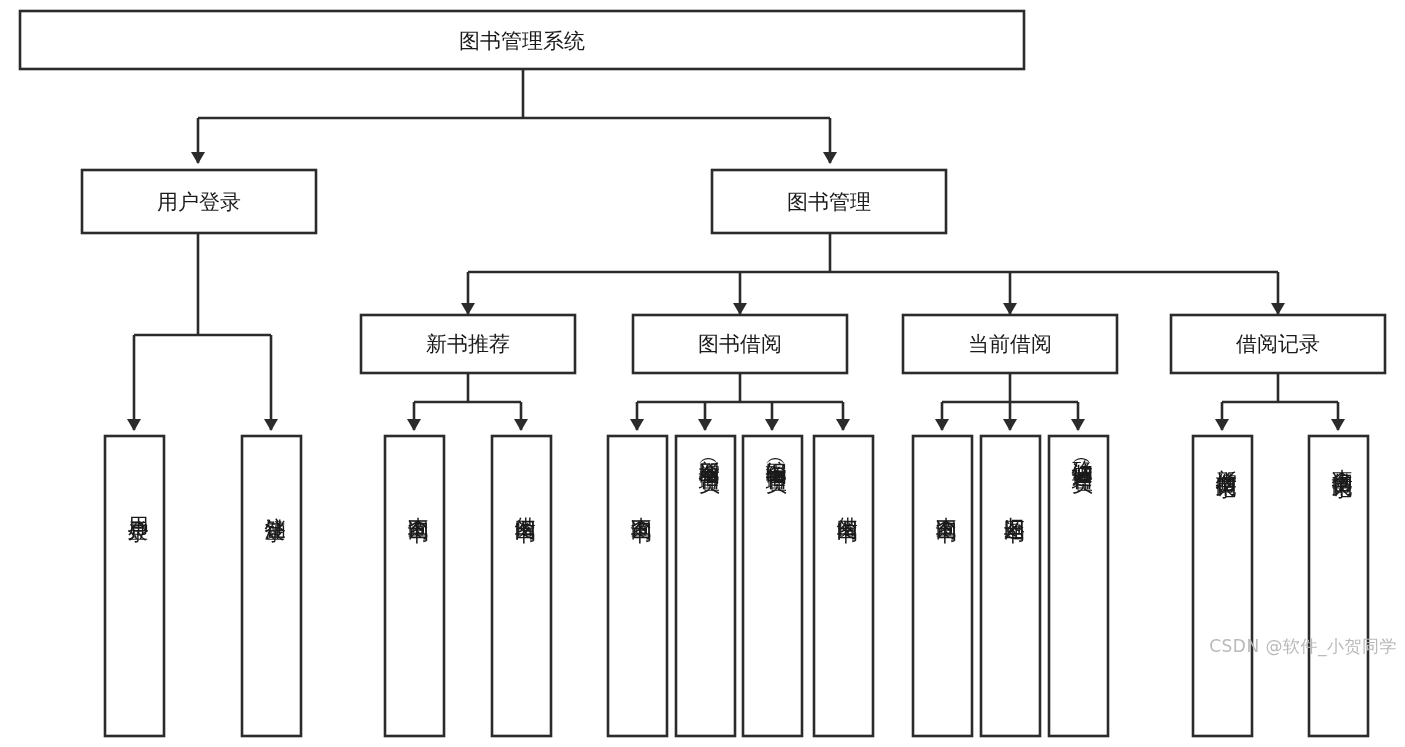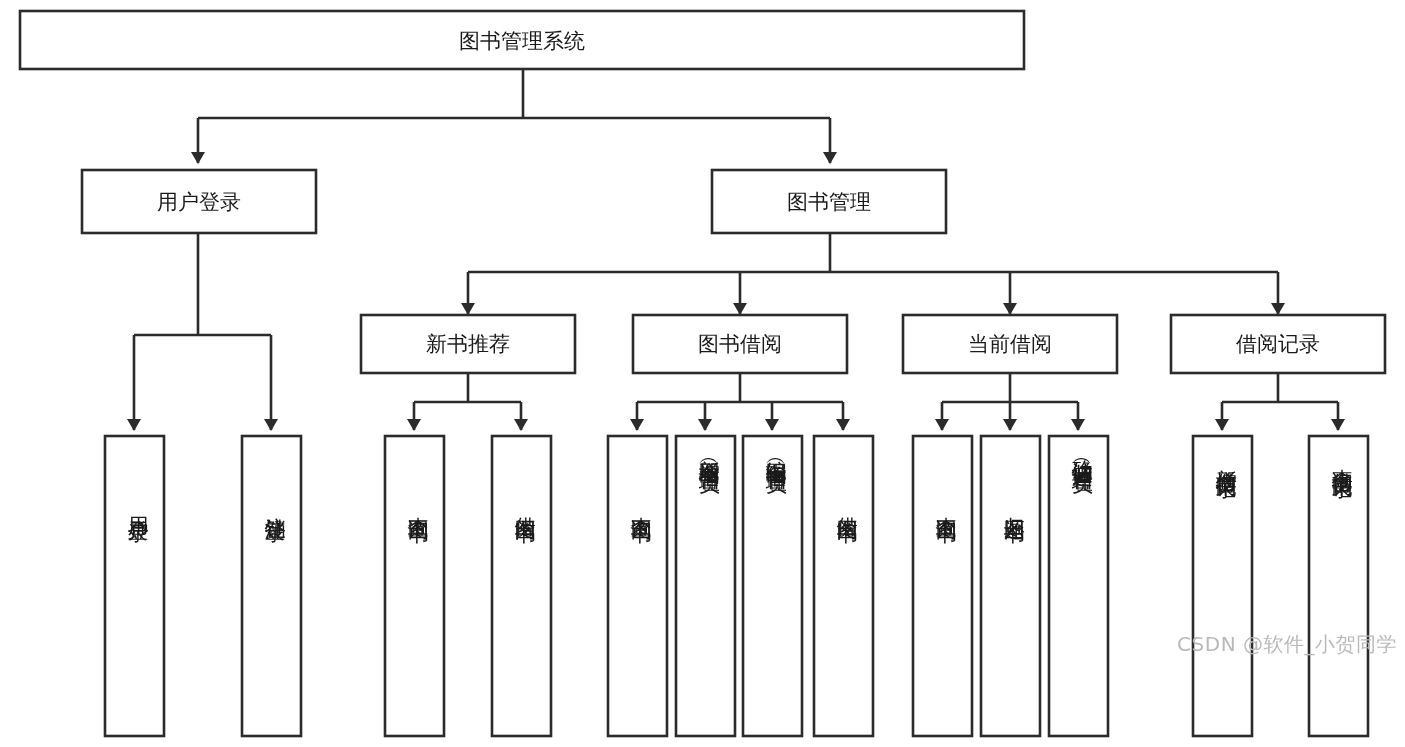--- a/index.html
+++ b/index.html
@@ -60,21 +60,21 @@
     letter-spacing: 2px;
     text-align: left;
     white-space: nowrap;
     pointer-events: none;
   }
   .watermark {
     position: absolute;
     right: 8px;
     bottom: 6px;
     font-family: "DejaVu Sans", "Liberation Sans", sans-serif;
-    font-size: 20px;
+    font-size: 17px;
     color: #b9b9b9;
     letter-spacing: 0.5px;
     white-space: nowrap;
   }
 </style>
 </head>
 <body>
 
 <div id="diagram-root">
 

